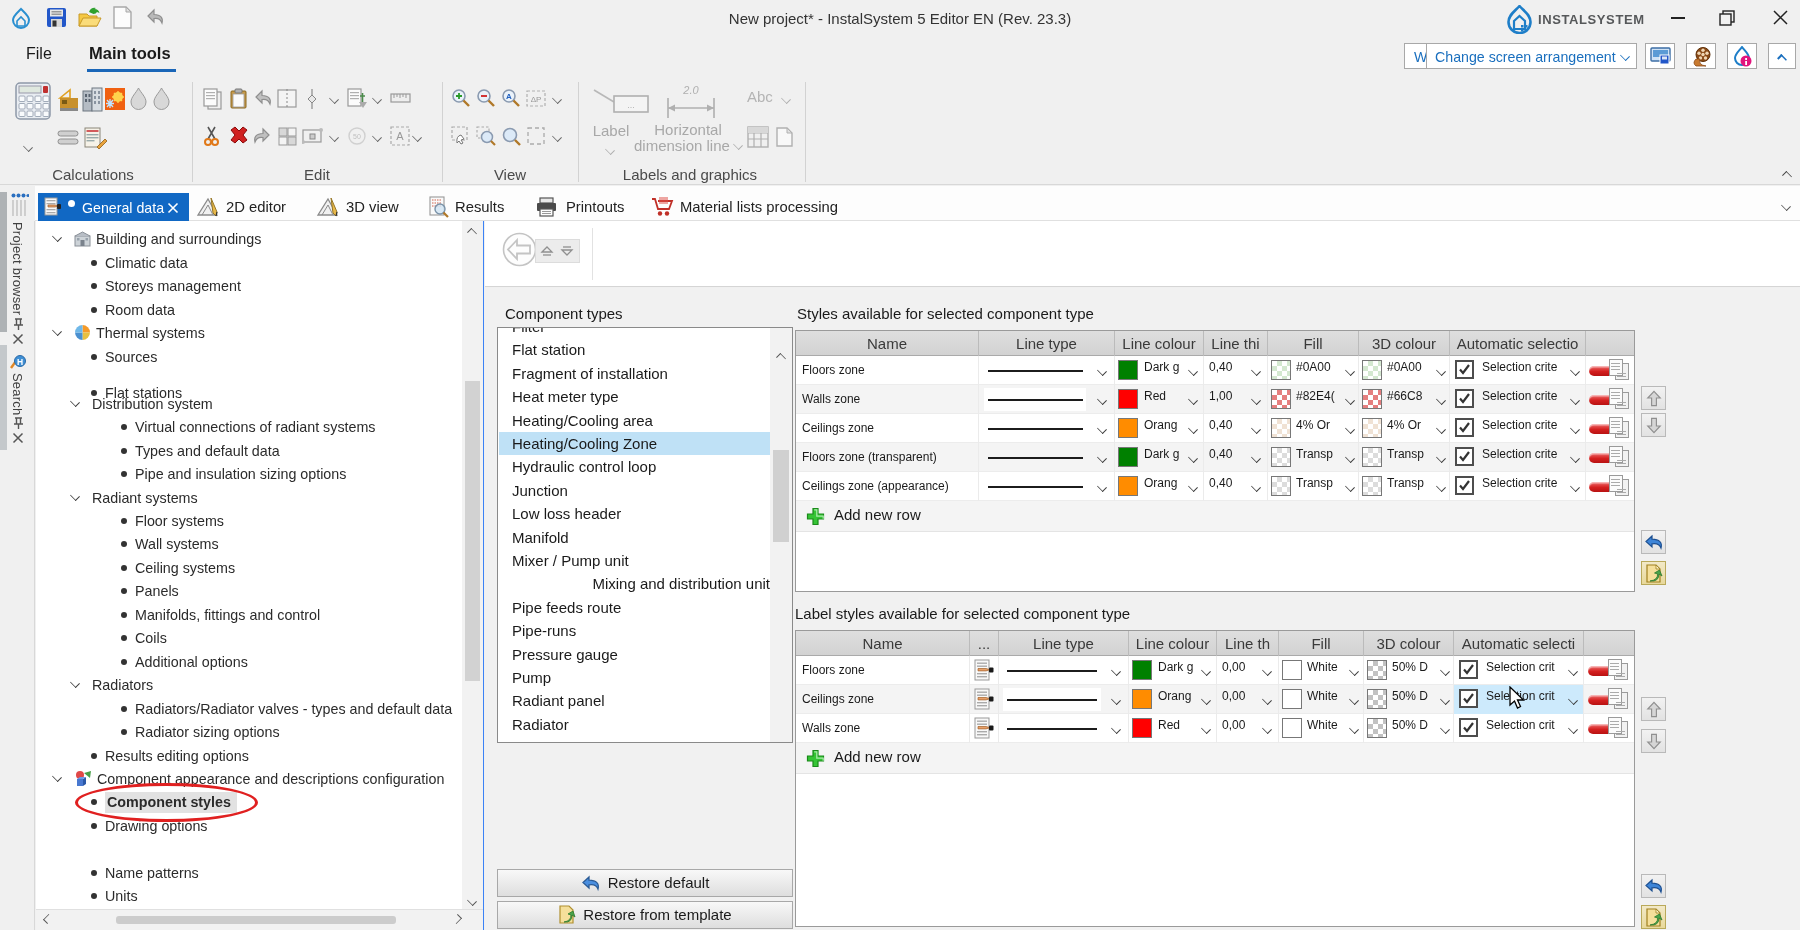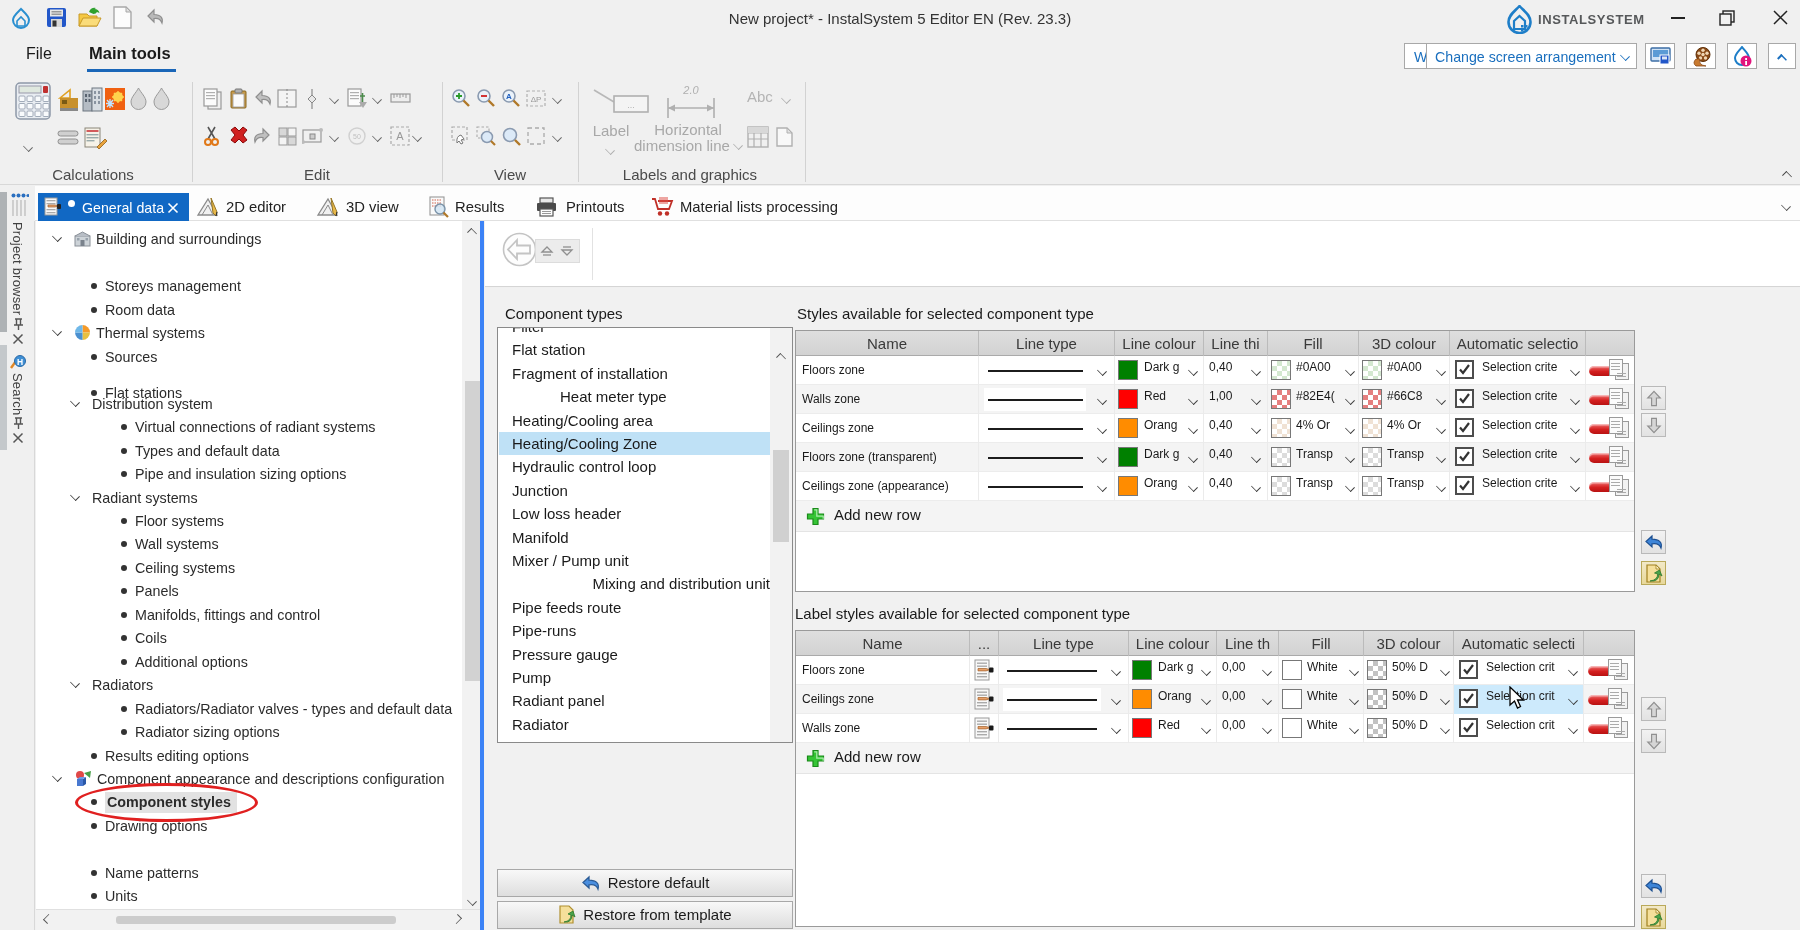--- a/index.html
+++ b/index.html
@@ -409,28 +409,29 @@
       <text x="11" y="10.5" font-size="8.5" fill="#fff" text-anchor="middle" font-weight="bold">H</text>
     </svg>
 <div class="abs vtxt" style="left:10px;top:373px;">Search</div>
 <svg class="abs" style="left:12px;top:417px" width="13" height="13" viewBox="0 0 13 13">
       <path d="M3 1 h7 M4.5 1 v6 M8.5 1 v6 M2 7 h9 M6.5 7 v5" stroke="#555" stroke-width="1.4"></path>
     </svg>
 <svg class="abs" style="left:12px;top:432px" width="12" height="12" viewBox="0 0 12 12">
       <path d="M1.5 1.5 L10.5 10.5 M10.5 1.5 L1.5 10.5" stroke="#555" stroke-width="1.5"></path>
     </svg>
 
-<div class="abs" style="left:36px;top:221px;width:448px;height:709px;background:#fff;border-right:4px solid #3b82f6;overflow:hidden;">
+<div class="abs" style="left:36px;top:221px;width:448px;height:709px;background:#fff;border-right:1px solid #3b82f6;overflow:hidden;">
 <div class="treerow" style="top:6.4px;"><span class="chev" style="margin-left:17px;vertical-align:3px;"></span><span style="display:inline-block;width:13px;"></span><svg width="17" height="16" viewBox="0 0 17 16" style="vertical-align:-3px">
           <rect x="1" y="5" width="15" height="10" fill="#cdd3d8" stroke="#8a9098" stroke-width="1"></rect>
           <path d="M1 5 L8.5 1 L16 5" fill="#b8bec6" stroke="#8a9098" stroke-width="1"></path>
           <rect x="6.5" y="9" width="4" height="6" fill="#7a828c"></rect>
           <rect x="3" y="7" width="2.5" height="2.5" fill="#98a2ac"></rect>
           <rect x="11.5" y="7" width="2.5" height="2.5" fill="#98a2ac"></rect>
         </svg><span style="display:inline-block;width:5px;"></span>Building and surroundings</div>
+<div class="treerow" style="top:29.9px;"><span class="bul" style="margin-left:55px;"></span><span style="display:inline-block;width:8px;"></span>Climatic data</div>
 <div class="treerow" style="top:53.3px;"><span class="bul" style="margin-left:55px;"></span><span style="display:inline-block;width:8px;"></span>Storeys management</div>
 <div class="treerow" style="top:76.8px;"><span class="bul" style="margin-left:55px;"></span><span style="display:inline-block;width:8px;"></span>Room data</div>
 <div class="treerow" style="top:100.2px;"><span class="chev" style="margin-left:17px;vertical-align:3px;"></span><span style="display:inline-block;width:13px;"></span><svg width="17" height="17" viewBox="0 0 17 17" style="vertical-align:-3px">
           <path d="M8.5 1 a7.5 7.5 0 0 1 7.5 7.5 l-7.5 0 z" fill="#f59a28"></path>
           <path d="M16 8.5 a7.5 7.5 0 0 1 -7.5 7.5 l0-7.5 z" fill="#e8c040"></path>
           <path d="M8.5 16 a7.5 7.5 0 0 1 -7.5-7.5 l7.5 0 z" fill="#4a90d0"></path>
           <path d="M1 8.5 a7.5 7.5 0 0 1 7.5-7.5 l0 7.5 z" fill="#70b8e8"></path>
         </svg><span style="display:inline-block;width:5px;"></span>Thermal systems</div>
 <div class="treerow" style="top:123.7px;"><span class="bul" style="margin-left:55px;"></span><span style="display:inline-block;width:8px;"></span>Sources</div>
 <div class="treerow" style="top:147.2px;margin-top:13px;"><span class="bul" style="margin-left:55px;"></span><span style="display:inline-block;width:8px;"></span>Flat stations</div>
@@ -490,21 +491,21 @@
     </svg>
 <div class="abs" style="left:592px;top:228px;width:1px;height:52px;background:#e2e2e2;"></div>
 <div class="abs" style="left:485px;top:288px;width:1315px;height:642px;background:#f1f1f1;"></div>
 <div class="abs" style="left:505px;top:305px;font-size:15px;color:#1a1a1a;">Component types</div>
 <div class="abs" style="left:797px;top:305px;font-size:15px;color:#1a1a1a;">Styles available for selected component type</div>
 
 <div class="abs" style="left:497px;top:327px;width:296px;height:416px;background:#fff;border:1px solid #8a8a8a;overflow:hidden;">
 <div class="abs" style="left:1px;top:-13.0px;width:271px;height:23.4px;line-height:23.4px;padding-left:13px;white-space:nowrap;overflow:hidden;">Filter</div>
 <div class="abs" style="left:1px;top:10.4px;width:271px;height:23.4px;line-height:23.4px;padding-left:13px;white-space:nowrap;overflow:hidden;">Flat station</div>
 <div class="abs" style="left:1px;top:33.8px;width:271px;height:23.4px;line-height:23.4px;padding-left:13px;white-space:nowrap;overflow:hidden;">Fragment of installation</div>
-<div class="abs" style="left:1px;top:57.2px;width:271px;height:23.4px;line-height:23.4px;padding-left:13px;white-space:nowrap;overflow:hidden;margin-left:48px;">Heat meter type</div>
+<div class="abs" style="left:1px;top:57.2px;width:271px;height:23.4px;line-height:23.4px;padding-left:13px;white-space:nowrap;overflow:hidden;">Heat meter type</div>
 <div class="abs" style="left:1px;top:80.6px;width:271px;height:23.4px;line-height:23.4px;padding-left:13px;white-space:nowrap;overflow:hidden;">Heating/Cooling area</div>
 <div class="abs hl" style="left:1px;top:104.0px;width:271px;height:23.4px;line-height:23.4px;padding-left:13px;white-space:nowrap;overflow:hidden;">Heating/Cooling Zone</div>
 <div class="abs" style="left:1px;top:127.4px;width:271px;height:23.4px;line-height:23.4px;padding-left:13px;white-space:nowrap;overflow:hidden;">Hydraulic control loop</div>
 <div class="abs" style="left:1px;top:150.8px;width:271px;height:23.4px;line-height:23.4px;padding-left:13px;white-space:nowrap;overflow:hidden;">Junction</div>
 <div class="abs" style="left:1px;top:174.2px;width:271px;height:23.4px;line-height:23.4px;padding-left:13px;white-space:nowrap;overflow:hidden;">Low loss header</div>
 <div class="abs" style="left:1px;top:197.6px;width:271px;height:23.4px;line-height:23.4px;padding-left:13px;white-space:nowrap;overflow:hidden;">Manifold</div>
 <div class="abs" style="left:1px;top:221.0px;width:271px;height:23.4px;line-height:23.4px;padding-left:13px;white-space:nowrap;overflow:hidden;">Mixer / Pump unit</div>
 <div class="abs" style="left:1px;top:244.4px;width:271px;height:23.4px;line-height:23.4px;white-space:nowrap;overflow:hidden;text-align:right;">Mixing and distribution unit</div>
 <div class="abs" style="left:1px;top:267.8px;width:271px;height:23.4px;line-height:23.4px;padding-left:13px;white-space:nowrap;overflow:hidden;">Pipe feeds route</div>
 <div class="abs" style="left:1px;top:291.2px;width:271px;height:23.4px;line-height:23.4px;padding-left:13px;white-space:nowrap;overflow:hidden;">Pipe-runs</div>

